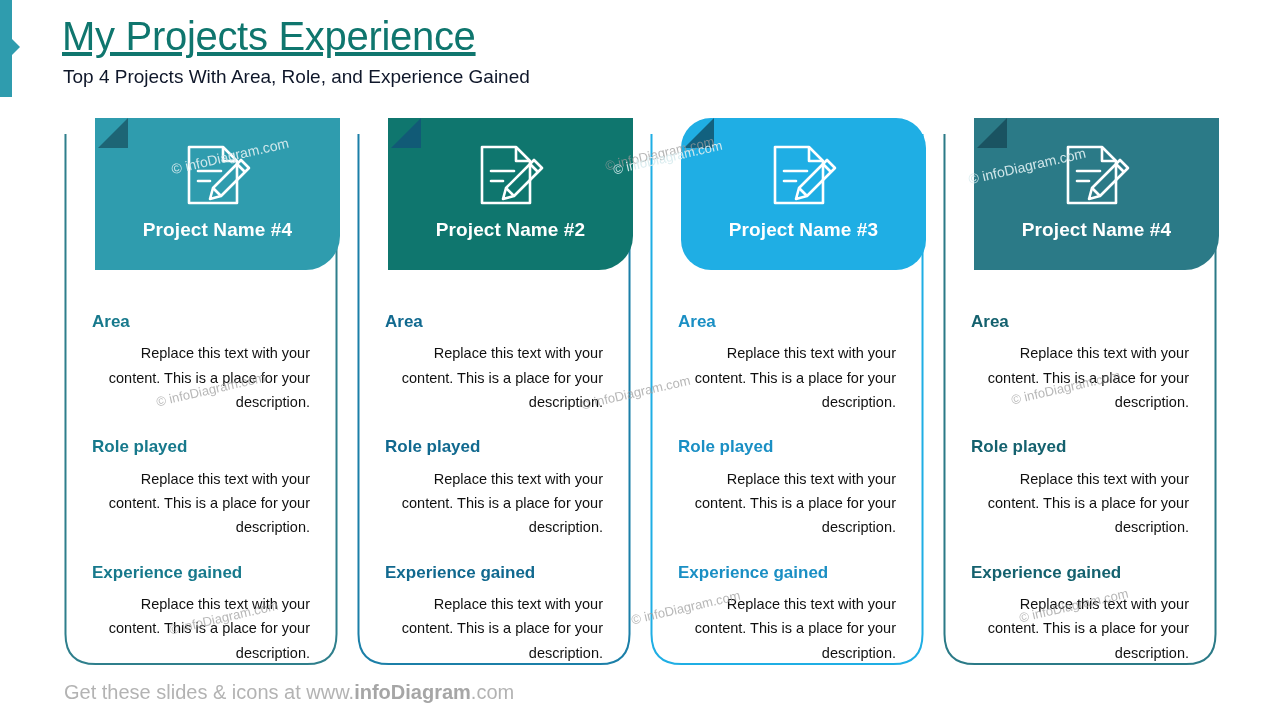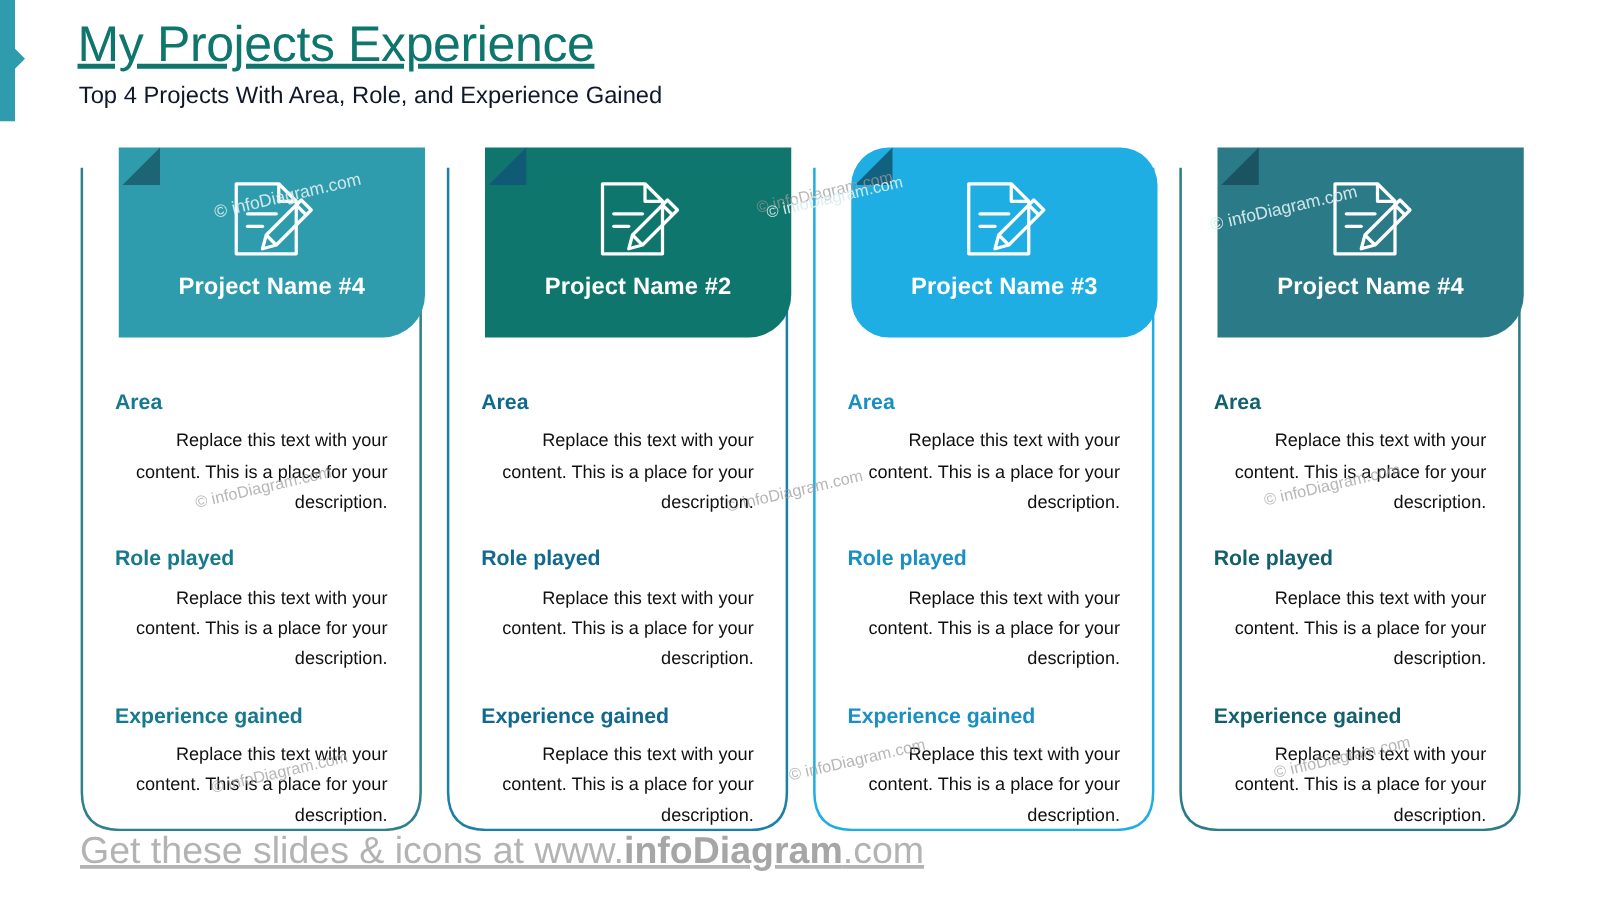--- a/index.html
+++ b/index.html
@@ -87,24 +87,23 @@
     font-family:"Liberation Sans", sans-serif;
     white-space:nowrap;
     pointer-events:none;
     opacity:.72;
   }
   .wm.light { color:#d9ecef; opacity:.95; }
   .wm.rot { transform:rotate(-13deg); }
 
   
   #footer {
-    position:absolute; left:64px; top:664px;
-    font-size:30px; color:#b3b3b3; font-weight:400;
-    white-space:nowrap;
-    text-decoration:underline;
+    position:absolute; left:64px; top:681px;
+    font-size:20px; color:#b3b3b3; font-weight:400;
+    white-space:nowrap;
   }
   #footer b { color:#a6a6a6; font-weight:bold; }
 </style>
 </head>
 <body>
 
 <div id="accent-bar"></div>
 <div id="accent-chevron"></div>
 
 <div id="page-title">My Projects Experience</div>

